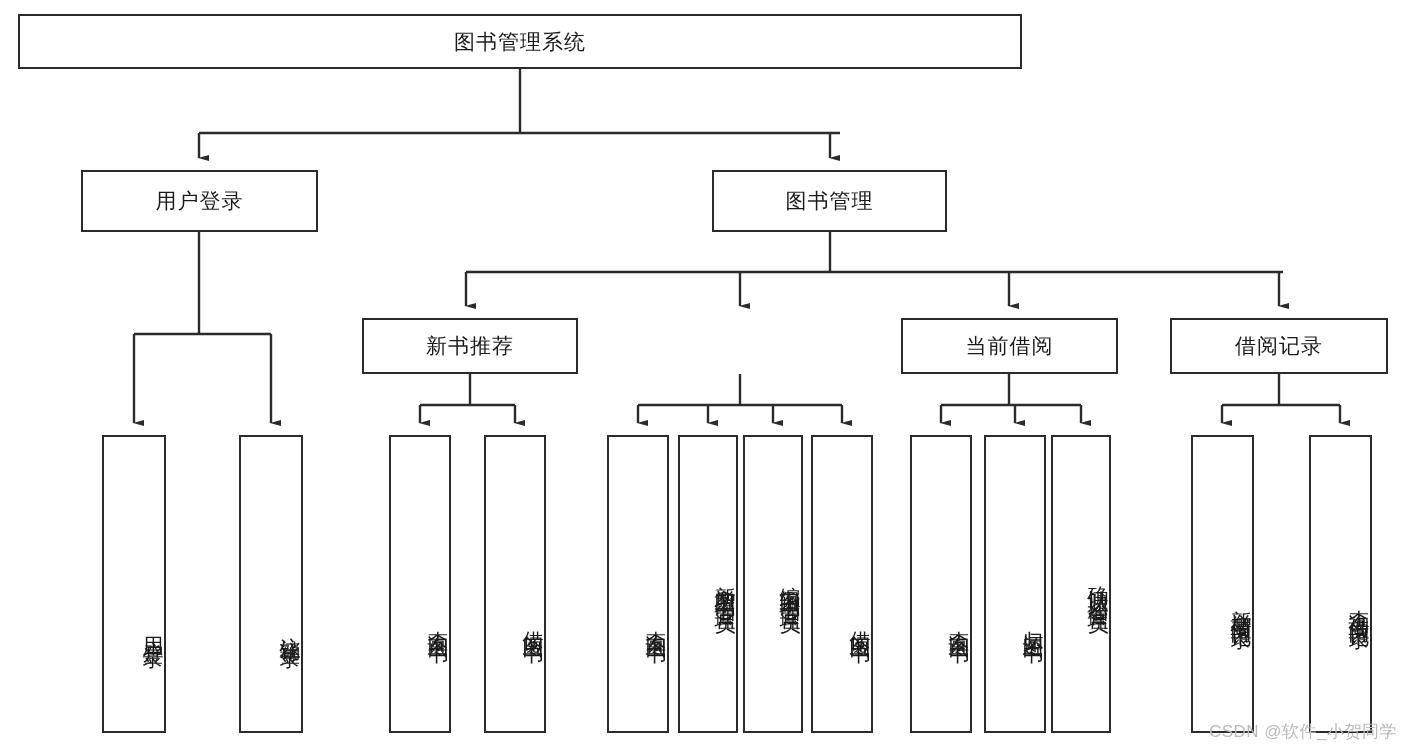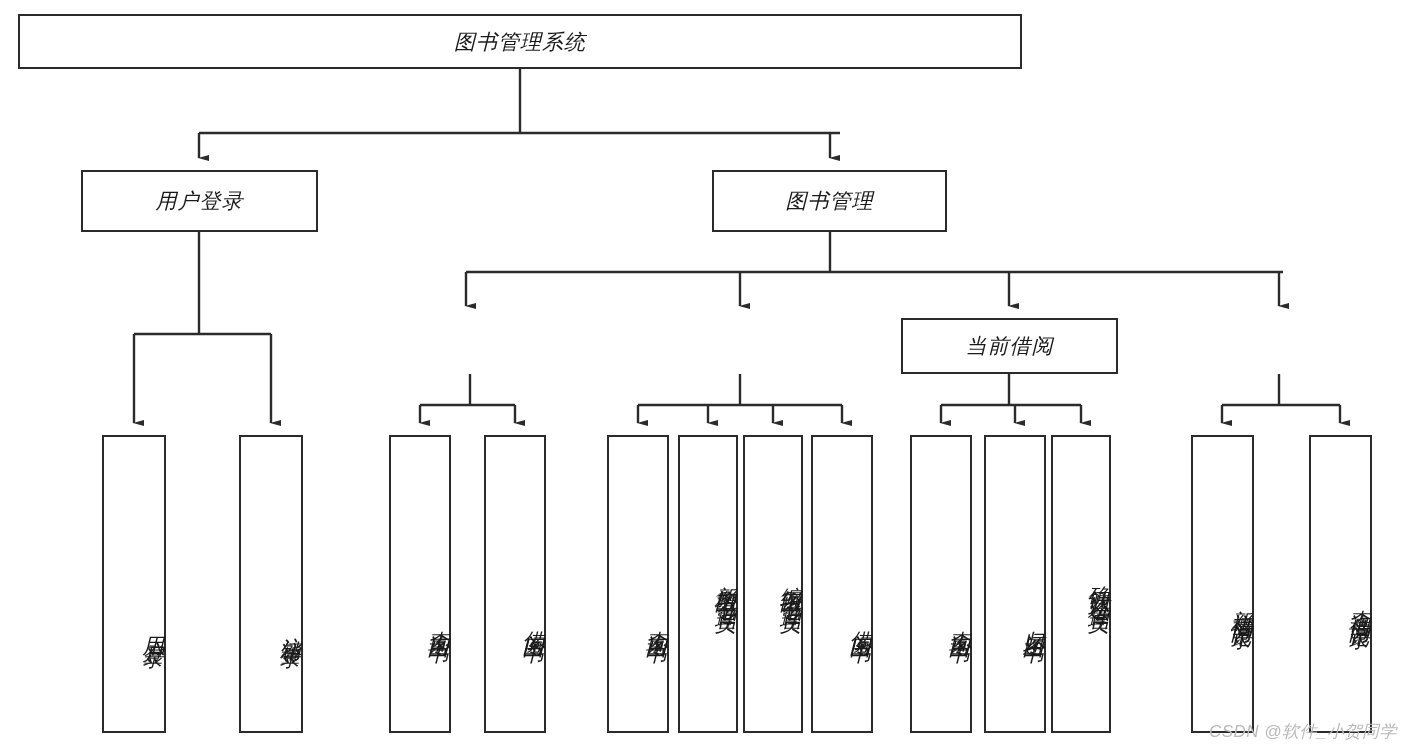--- a/index.html
+++ b/index.html
@@ -9,21 +9,20 @@
   }
   body {
     font-family: "Liberation Sans", "DejaVu Sans", sans-serif;
   }
   #canvas {
     position: relative;
     width: 1405px;
     height: 747px;
     background: #ffffff;
     overflow: hidden;
-    font-style: italic;
   }
   #edges {
     position: absolute;
     left: 0;
     top: 0;
     width: 1405px;
     height: 747px;
   }
   .node {
     position: absolute;
@@ -129,22 +128,28 @@
     <span>图书管理系统</span>
   </div>
 
   <div class="node horiz" style="left:81px; top:170px; width:237px; height:62px;">
     <span>用户登录</span>
   </div>
   <div class="node horiz" style="left:712px; top:170px; width:235px; height:62px;">
     <span>图书管理</span>
   </div>
 
+  <div class="node horiz" style="left:362px; top:318px; width:216px; height:56px;">
+    <span>新书推荐</span>
+  </div>
   <div class="node horiz" style="left:901px; top:318px; width:217px; height:56px;">
     <span>当前借阅</span>
+  </div>
+  <div class="node horiz" style="left:1170px; top:318px; width:218px; height:56px;">
+    <span>借阅记录</span>
   </div>
 
   <div class="node vert" style="left:102px; top:435px; width:64px; height:298px; padding-top:88px;">
     <span>用户登录</span>
   </div>
   <div class="node vert" style="left:239px; top:435px; width:64px; height:298px; padding-top:88px;">
     <span>注销登录</span>
   </div>
   <div class="node vert" style="left:389px; top:435px; width:62px; height:298px; padding-top:75px;">
     <span>查询图书</span>

